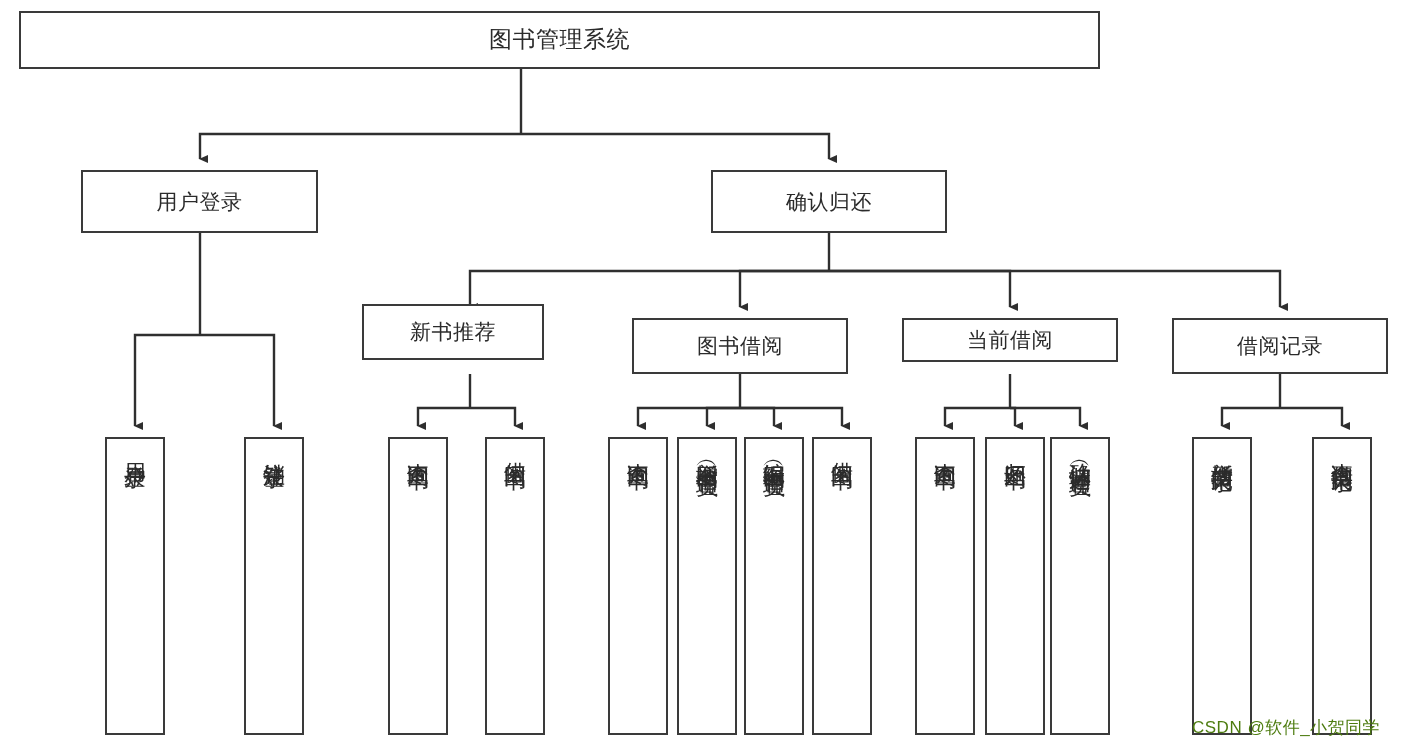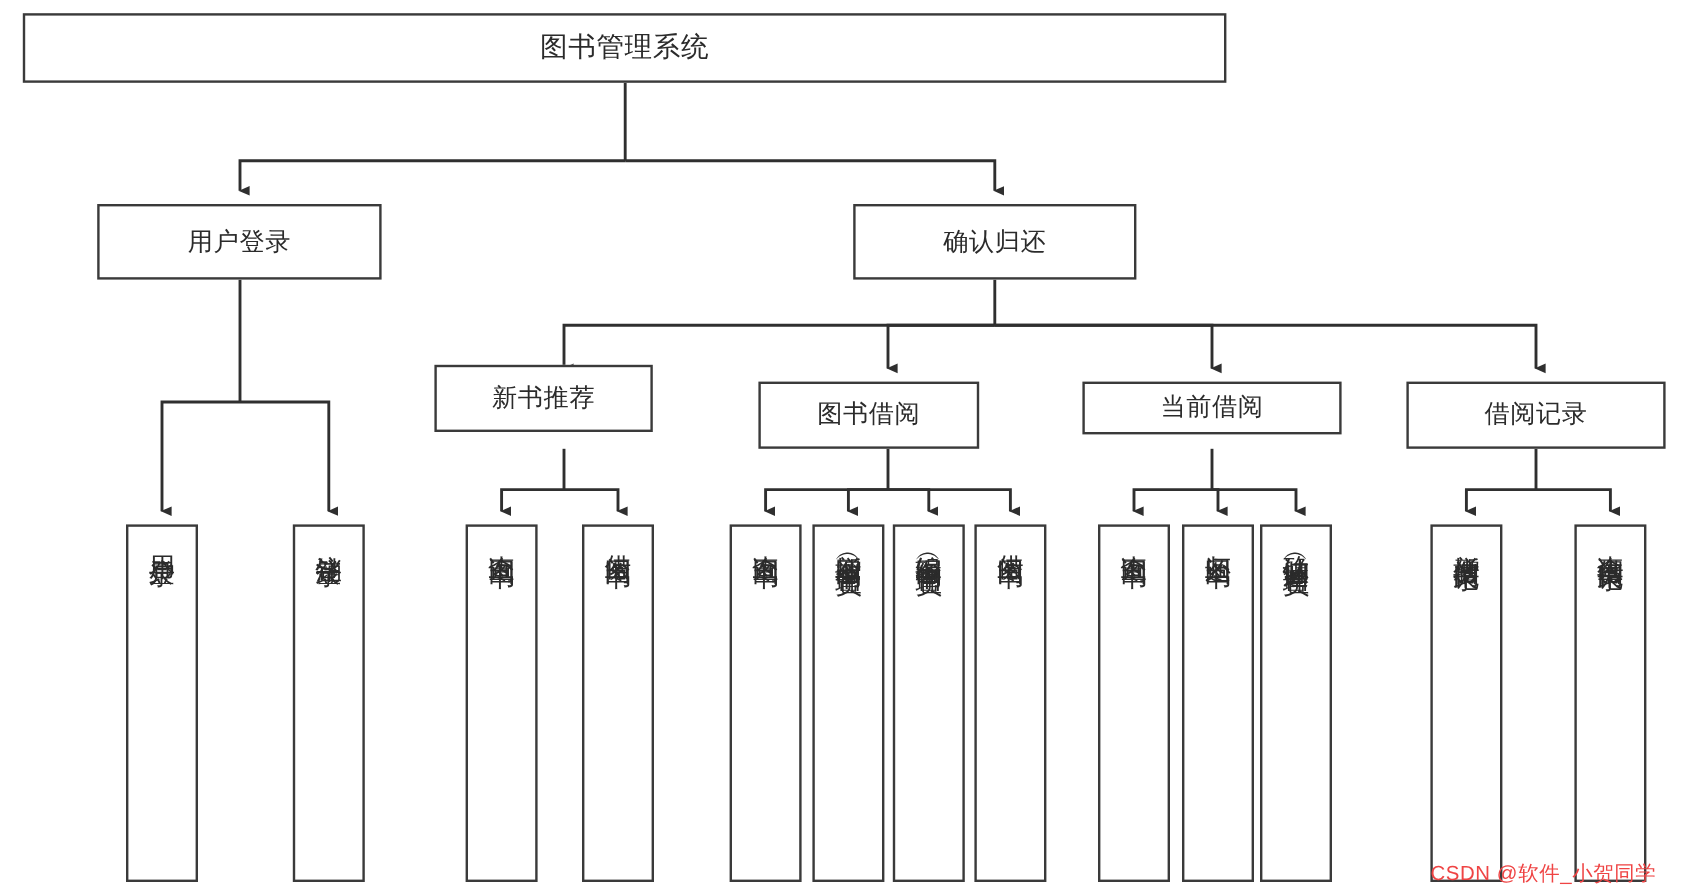--- a/index.html
+++ b/index.html
@@ -105,33 +105,33 @@
         <path d="M 1010 374 L 1010 408" stroke="#2f2f2f" stroke-width="2.4" fill="none"></path>
         <path d="M 1010 408 L 945 408 L 945 426" stroke="#2f2f2f" stroke-width="2.4" fill="none" stroke-linejoin="miter" marker-end="url(#arrowhead)"></path>
         <path d="M 1010 408 L 1015 408 L 1015 426" stroke="#2f2f2f" stroke-width="2.4" fill="none" stroke-linejoin="miter" marker-end="url(#arrowhead)"></path>
         <path d="M 1010 408 L 1080 408 L 1080 426" stroke="#2f2f2f" stroke-width="2.4" fill="none" stroke-linejoin="miter" marker-end="url(#arrowhead)"></path>
         <path d="M 1280 374 L 1280 408" stroke="#2f2f2f" stroke-width="2.4" fill="none"></path>
         <path d="M 1280 408 L 1222 408 L 1222 426" stroke="#2f2f2f" stroke-width="2.4" fill="none" stroke-linejoin="miter" marker-end="url(#arrowhead)"></path>
         <path d="M 1280 408 L 1342 408 L 1342 426" stroke="#2f2f2f" stroke-width="2.4" fill="none" stroke-linejoin="miter" marker-end="url(#arrowhead)"></path>
       </g>
   </svg>
   <div id="node-layer">
-      <div class="node-box horizontal root" style="left: 19px; top: 11px; width: 1003px; height: 58px;">
+      <div class="node-box horizontal root" style="left: 19px; top: 11px; width: 1081px; height: 58px;">
         <span class="node-label">图书管理系统</span>
       </div>
       <div class="node-box horizontal" style="left: 81px; top: 170px; width: 237px; height: 63px;">
         <span class="node-label">用户登录</span>
       </div>
       <div class="node-box horizontal" style="left: 711px; top: 170px; width: 236px; height: 63px;">
         <span class="node-label">确认归还</span>
       </div>
       <div class="node-box horizontal" style="left: 362px; top: 304px; width: 182px; height: 56px;">
         <span class="node-label">新书推荐</span>
       </div>
-      <div class="node-box horizontal" style="left: 632px; top: 318px; width: 184px; height: 56px;">
+      <div class="node-box horizontal" style="left: 632px; top: 318px; width: 216px; height: 56px;">
         <span class="node-label">图书借阅</span>
       </div>
       <div class="node-box horizontal" style="left: 902px; top: 318px; width: 216px; height: 44px;">
         <span class="node-label">当前借阅</span>
       </div>
       <div class="node-box horizontal" style="left: 1172px; top: 318px; width: 216px; height: 56px;">
         <span class="node-label">借阅记录</span>
       </div>
       <div class="node-box vertical" style="left: 105px; top: 437px; width: 60px; height: 298px;">
         <span class="node-label">用户登录</span>
@@ -166,14 +166,14 @@
       <div class="node-box vertical" style="left: 1050px; top: 437px; width: 60px; height: 298px;">
         <span class="node-label">确认归还（管理员）</span>
       </div>
       <div class="node-box vertical" style="left: 1192px; top: 437px; width: 60px; height: 298px;">
         <span class="node-label">新增借阅记录</span>
       </div>
       <div class="node-box vertical" style="left: 1312px; top: 437px; width: 60px; height: 298px;">
         <span class="node-label">查询借阅记录</span>
       </div>
     </div>
-  <div class="watermark" style="left: 1192px; top: 716px; color: #ef4444;">CSDN @软件_小贺同学</div>
+  <div class="watermark" style="left: 1192px; top: 716px; color: #4d7c0f;">CSDN @软件_小贺同学</div>
 </div>
 
 </body></html>

